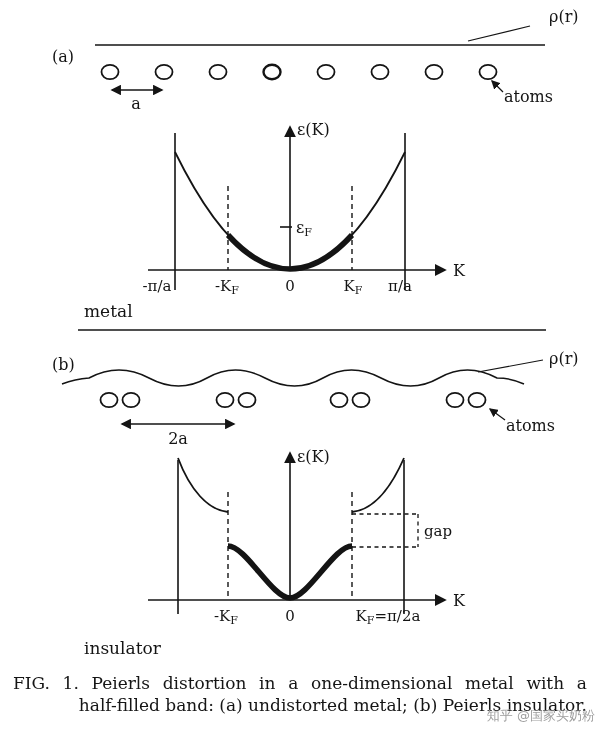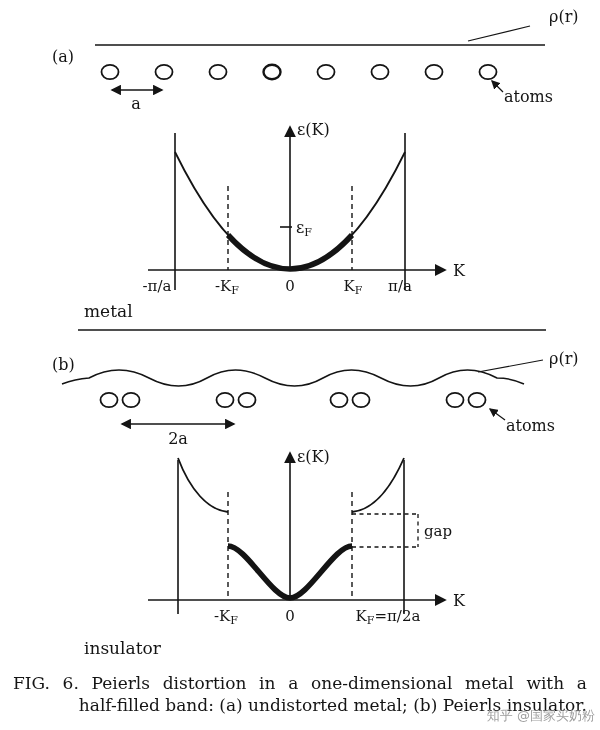--- a/index.html
+++ b/index.html
@@ -139,19 +139,19 @@
       <text class="tick" x="388" y="621" text-anchor="middle">
         <tspan>K</tspan><tspan class="sub" dy="3">F</tspan><tspan dy="-3">=π/2a</tspan>
       </text>
     </g>
 
     <text class="lbl17" x="84" y="654">insulator</text>
   </g>
 </svg>
 
 <div class="caption">
-  <div class="l1">FIG. 6. Peierls distortion in a one-dimensional metal with a</div>
+  <div class="l1">FIG. 1. Peierls distortion in a one-dimensional metal with a</div>
   <div class="l2">half-filled band: (a) undistorted metal; (b) Peierls insulator.</div>
 </div>
 
 <div class="watermark">知乎 @国家买奶粉</div>
 
 </div>
 
 </body></html>

